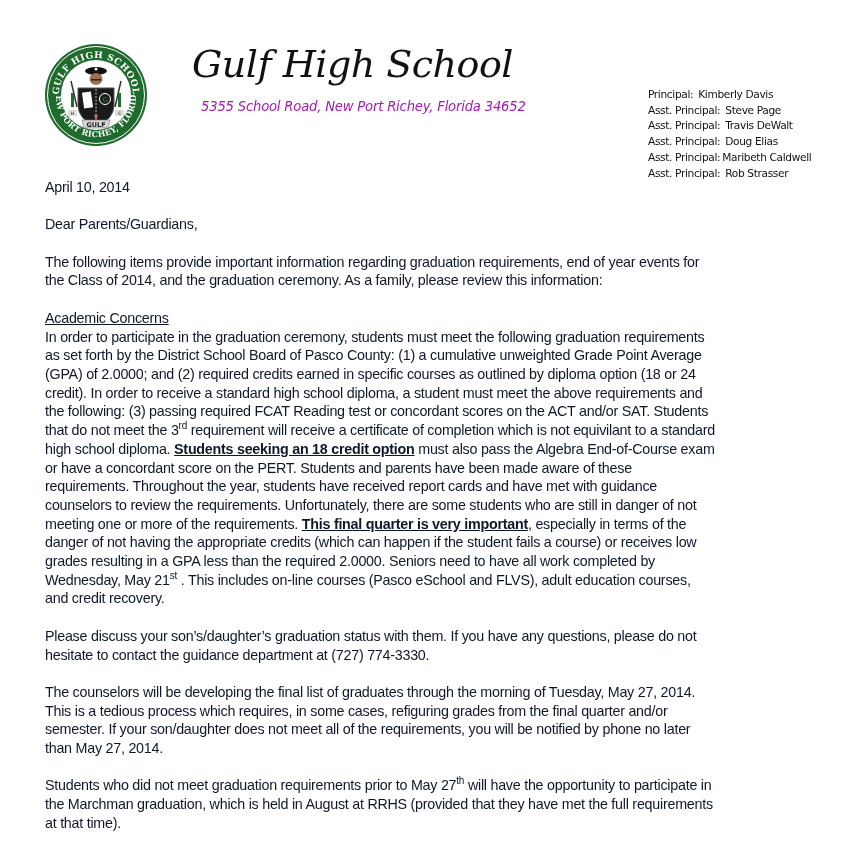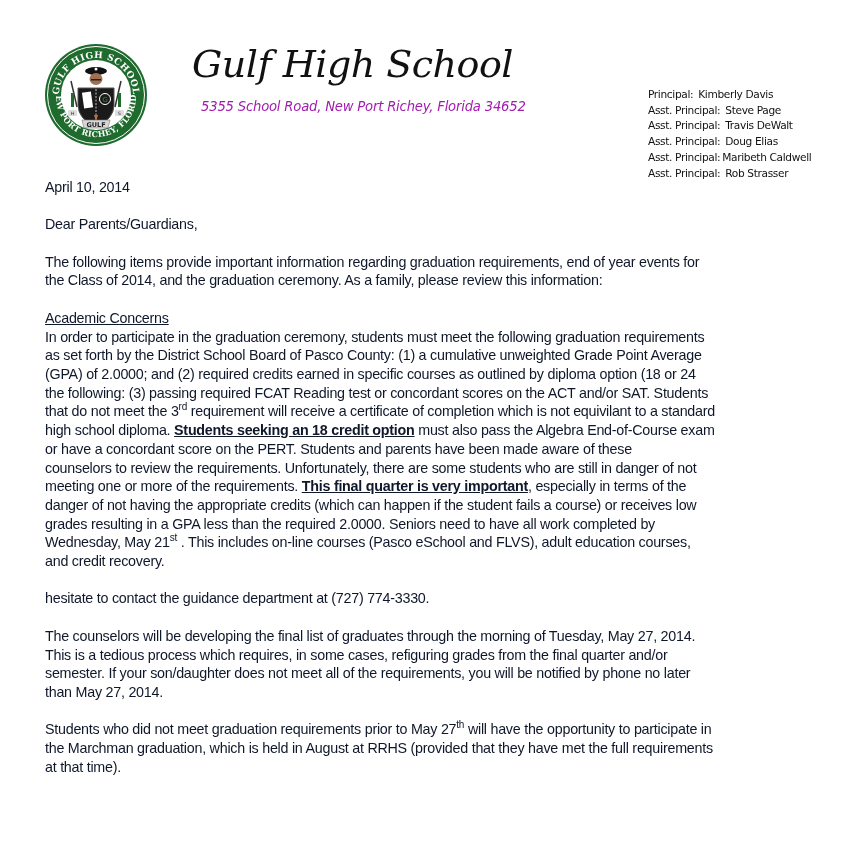--- a/index.html
+++ b/index.html
@@ -167,33 +167,36 @@
   <p>
     <span class="line">The following items provide important information regarding graduation requirements, end of year events for</span>
     <span class="line">the Class of 2014, and the graduation ceremony. As a family, please review this information:</span>
   </p>
 
   <p>
     <span class="line u">Academic Concerns</span>
     <span class="line">In order to participate in the graduation ceremony, students must meet the following graduation requirements</span>
     <span class="line">as set forth by the District School Board of Pasco County: (1) a cumulative unweighted Grade Point Average</span>
     <span class="line">(GPA) of 2.0000; and (2) required credits earned in specific courses as outlined by diploma option (18 or 24</span>
+    <span class="line">credit).  In order to receive a standard high school diploma, a student must meet the above requirements and</span>
     <span class="line">the following: (3) passing required FCAT Reading test or concordant scores on the ACT and/or SAT.  Students</span>
     <span class="line"><span>that do not meet the 3</span><sup>rd</sup><span> requirement will receive a certificate of completion which is not equivilant to a standard</span></span>
     <span class="line"><span>high school diploma. </span><span class="bu">Students seeking an 18 credit option</span><span> must also pass the Algebra End-of-Course exam</span></span>
     <span class="line">or have a concordant score on the PERT.  Students and parents have been made aware of these</span>
+    <span class="line">requirements. Throughout the year, students have received report cards and have met with guidance</span>
     <span class="line">counselors to review the requirements.  Unfortunately, there are some students who are still in danger of not</span>
     <span class="line"><span>meeting one or more of the requirements. </span><span class="bu">This final quarter is very important</span><span>, especially in terms of the</span></span>
     <span class="line">danger of not having the appropriate credits (which can happen if the student fails a course) or receives low</span>
     <span class="line">grades resulting in a GPA less than the required 2.0000. Seniors need to have all work completed by</span>
     <span class="line"><span>Wednesday, May 21</span><sup>st</sup><span> .  This includes on-line courses (Pasco eSchool and FLVS), adult education courses,</span></span>
     <span class="line">and credit recovery.</span>
   </p>
 
   <p>
+    <span class="line">Please discuss your son’s/daughter’s graduation status with them. If you have any questions, please do not</span>
     <span class="line">hesitate to contact the guidance department at (727) 774-3330.</span>
   </p>
 
   <p>
     <span class="line">The counselors will be developing the final list of graduates through the morning of Tuesday, May 27, 2014.</span>
     <span class="line">This is a tedious process which requires, in some cases, refiguring grades from the final quarter and/or</span>
     <span class="line">semester. If your son/daughter does not meet all of the requirements, you will be notified by phone no later</span>
     <span class="line">than May 27, 2014.</span>
   </p>
 

